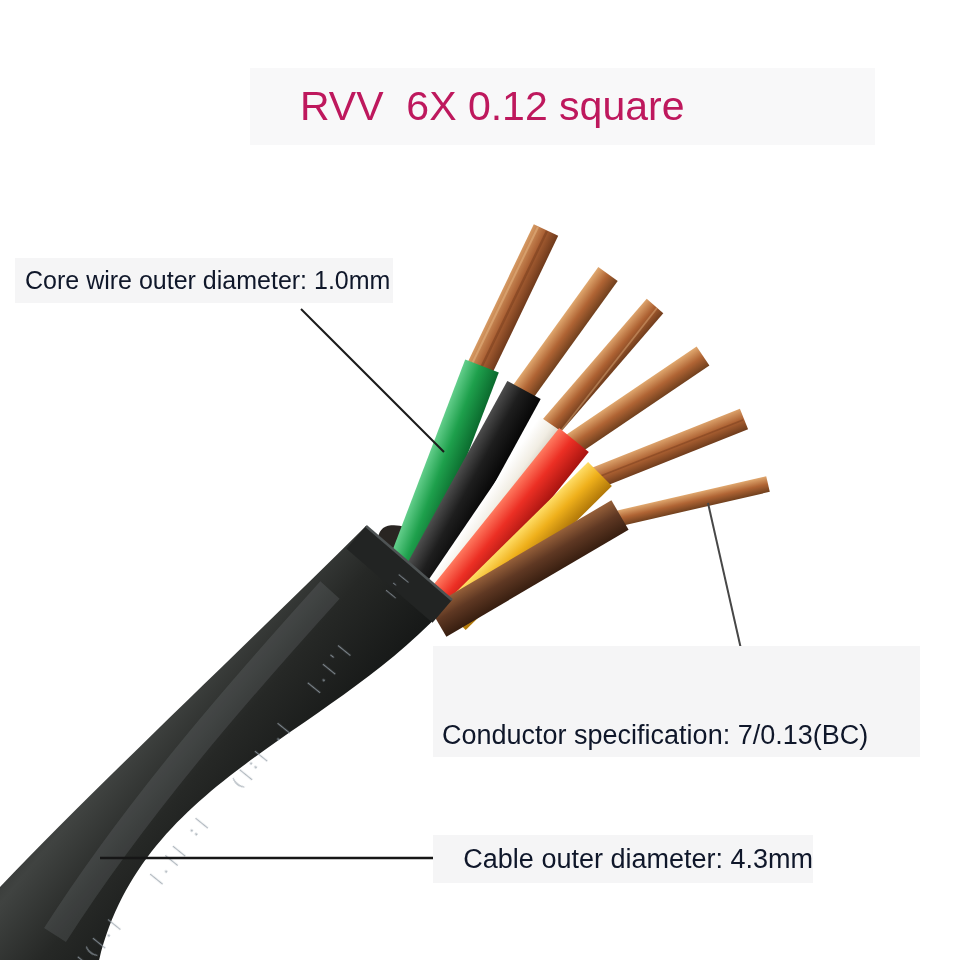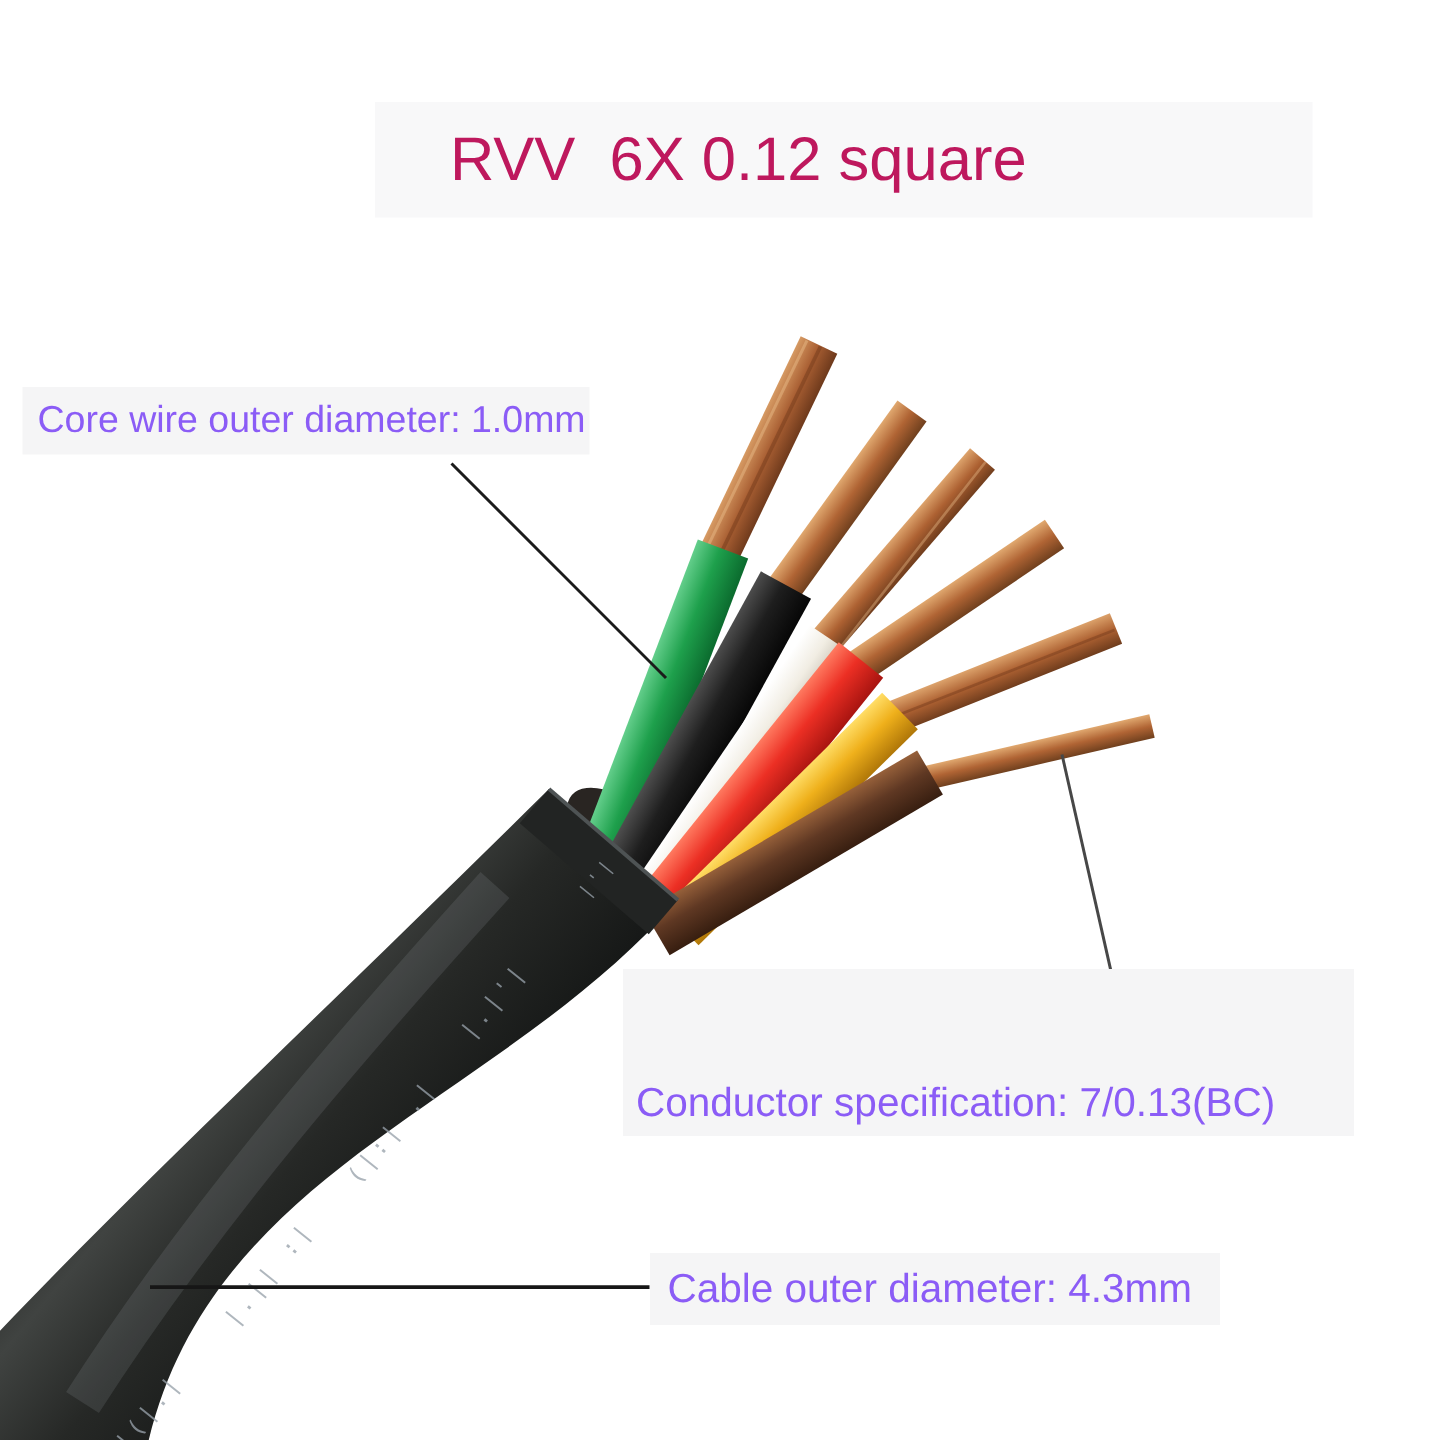--- a/index.html
+++ b/index.html
@@ -2,39 +2,39 @@
 <html><head>
 <meta charset="utf-8">
 <style>
   html,body{margin:0;padding:0;background:#ffffff;}
   #stage{
     position:relative;width:960px;height:960px;background:#ffffff;
     overflow:hidden;font-family:"Liberation Sans", sans-serif;
   }
   #cable-svg{position:absolute;left:0;top:0;width:960px;height:960px;}
   .label-box{
-    position:absolute;background:#f5f5f6;color:#8b5cf6;
+    position:absolute;background:#f5f5f6;color:#0f172a;
     white-space:pre;overflow:hidden;
   }
   #title-box{
     left:250px;top:68px;width:625px;height:77px;background:#f8f8f9;
     font-size:41px;line-height:77px;padding-left:50px;color:#be185d;
     box-sizing:border-box;
   }
   #core-label{
     left:15px;top:258px;width:378px;height:45px;
     font-size:25px;line-height:45px;padding-left:10px;box-sizing:border-box;
   }
   #conductor-label{
-    left:415px;top:646px;width:487px;height:111px;
+    left:433px;top:646px;width:487px;height:111px;
     font-size:27px;line-height:33px;padding:7px 0 0 9px;box-sizing:border-box;
   }
   #cable-label{
     left:433px;top:835px;width:380px;height:48px;
-    font-size:27px;line-height:48px;padding-left:12px;box-sizing:border-box;
+    font-size:27px;line-height:48px;padding-left:12px;box-sizing:border-box;text-align:right;
   }
   .jacket-print{
     font-family:"DejaVu Sans Mono", monospace;
     letter-spacing:3px;
   }
 </style>
 </head>
 <body>
 
 <div id="stage">

